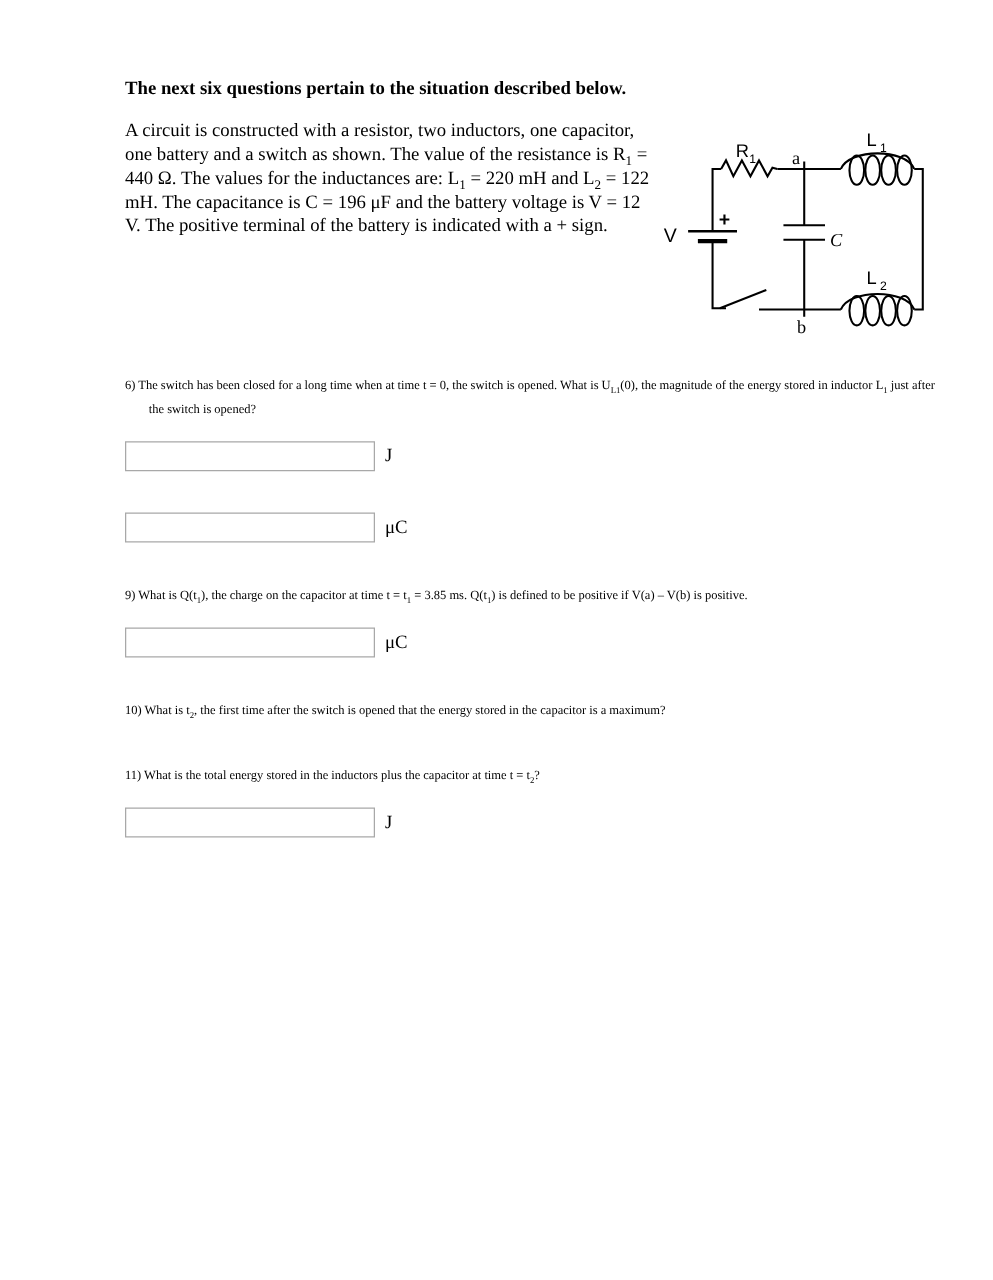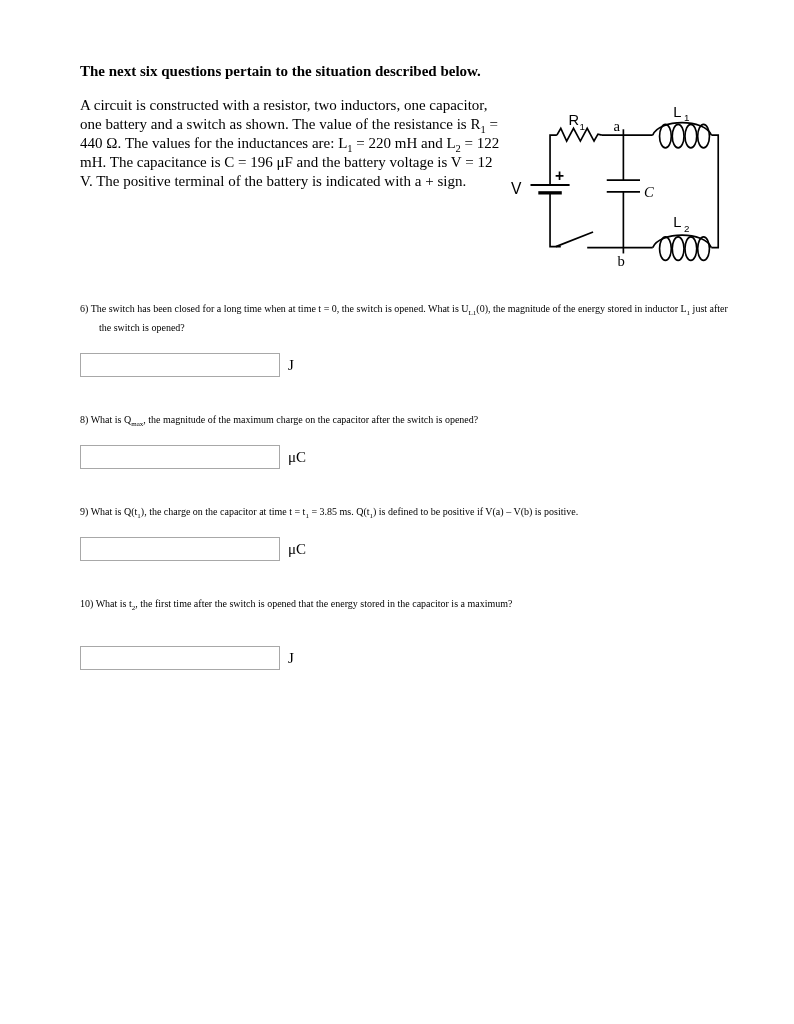--- a/index.html
+++ b/index.html
@@ -3,21 +3,21 @@
 <meta charset="utf-8">
 <style>
   * { box-sizing: border-box; }
   html, body { margin: 0; padding: 0; }
   body {
     width: 794px; height: 1024px;
     background: #ffffff; color: #000000;
     font-family: "Liberation Serif", serif;
     overflow: hidden;
   }
-  .page { padding: 62px 40px 0 80px; }
+  .page { padding: 62px 40px 0 100px; }
   .title {
     font-weight: bold; font-size: 15px; line-height: 19px;
     margin: 0 0 15px 0;
   }
   .intro-row { display: flex; align-items: flex-start; }
   .intro-text {
     width: 422px; font-size: 15px; line-height: 19px; margin: 0;
   }
   .diagram { margin-top: 2px; margin-left: 6px; flex-shrink: 0; }
   .diagram text { font-family: "Liberation Sans", sans-serif; fill: #000; }
@@ -104,39 +104,39 @@
   <div class="question first">
     <p class="q-text">6) The switch has been closed for a long time when at time t = 0, the switch is opened. What is U<sub>L1</sub>(0), the magnitude of the energy stored in inductor L<sub>1</sub> just after the switch is opened?</p>
     <div class="answer-row">
       <input class="answer" type="text" value="" style="">
       <span class="unit">J</span>
     </div>
   </div>
 
 
   <div class="question">
-    <p class="q-text">8) What is Q<sub>max</sub>, the magnitude of the maximum charge on the capacitor after the switch is opened?</p>
     <div class="answer-row">
       <input class="answer" type="text" value="" style="">
       <span class="unit">μC</span>
     </div>
   </div>
 
   <div class="question">
     <p class="q-text">9) What is Q(t<sub>1</sub>), the charge on the capacitor at time t = t<sub>1</sub> = 3.85 ms. Q(t<sub>1</sub>) is defined to be positive if V(a) – V(b) is positive.</p>
     <div class="answer-row">
       <input class="answer" type="text" value="" style="">
       <span class="unit">μC</span>
     </div>
   </div>
 
   <div class="question">
     <p class="q-text">10) What is t<sub>2</sub>, the first time after the switch is opened that the energy stored in the capacitor is a maximum?</p>
   </div>
 
   <div class="question">
+    <p class="q-text">11) What is the total energy stored in the inductors plus the capacitor at time t = t<sub>2</sub>?</p>
     <div class="answer-row">
       <input class="answer" type="text" value="" style="">
       <span class="unit">J</span>
     </div>
   </div>
 
 </div>
 
 </body></html>

